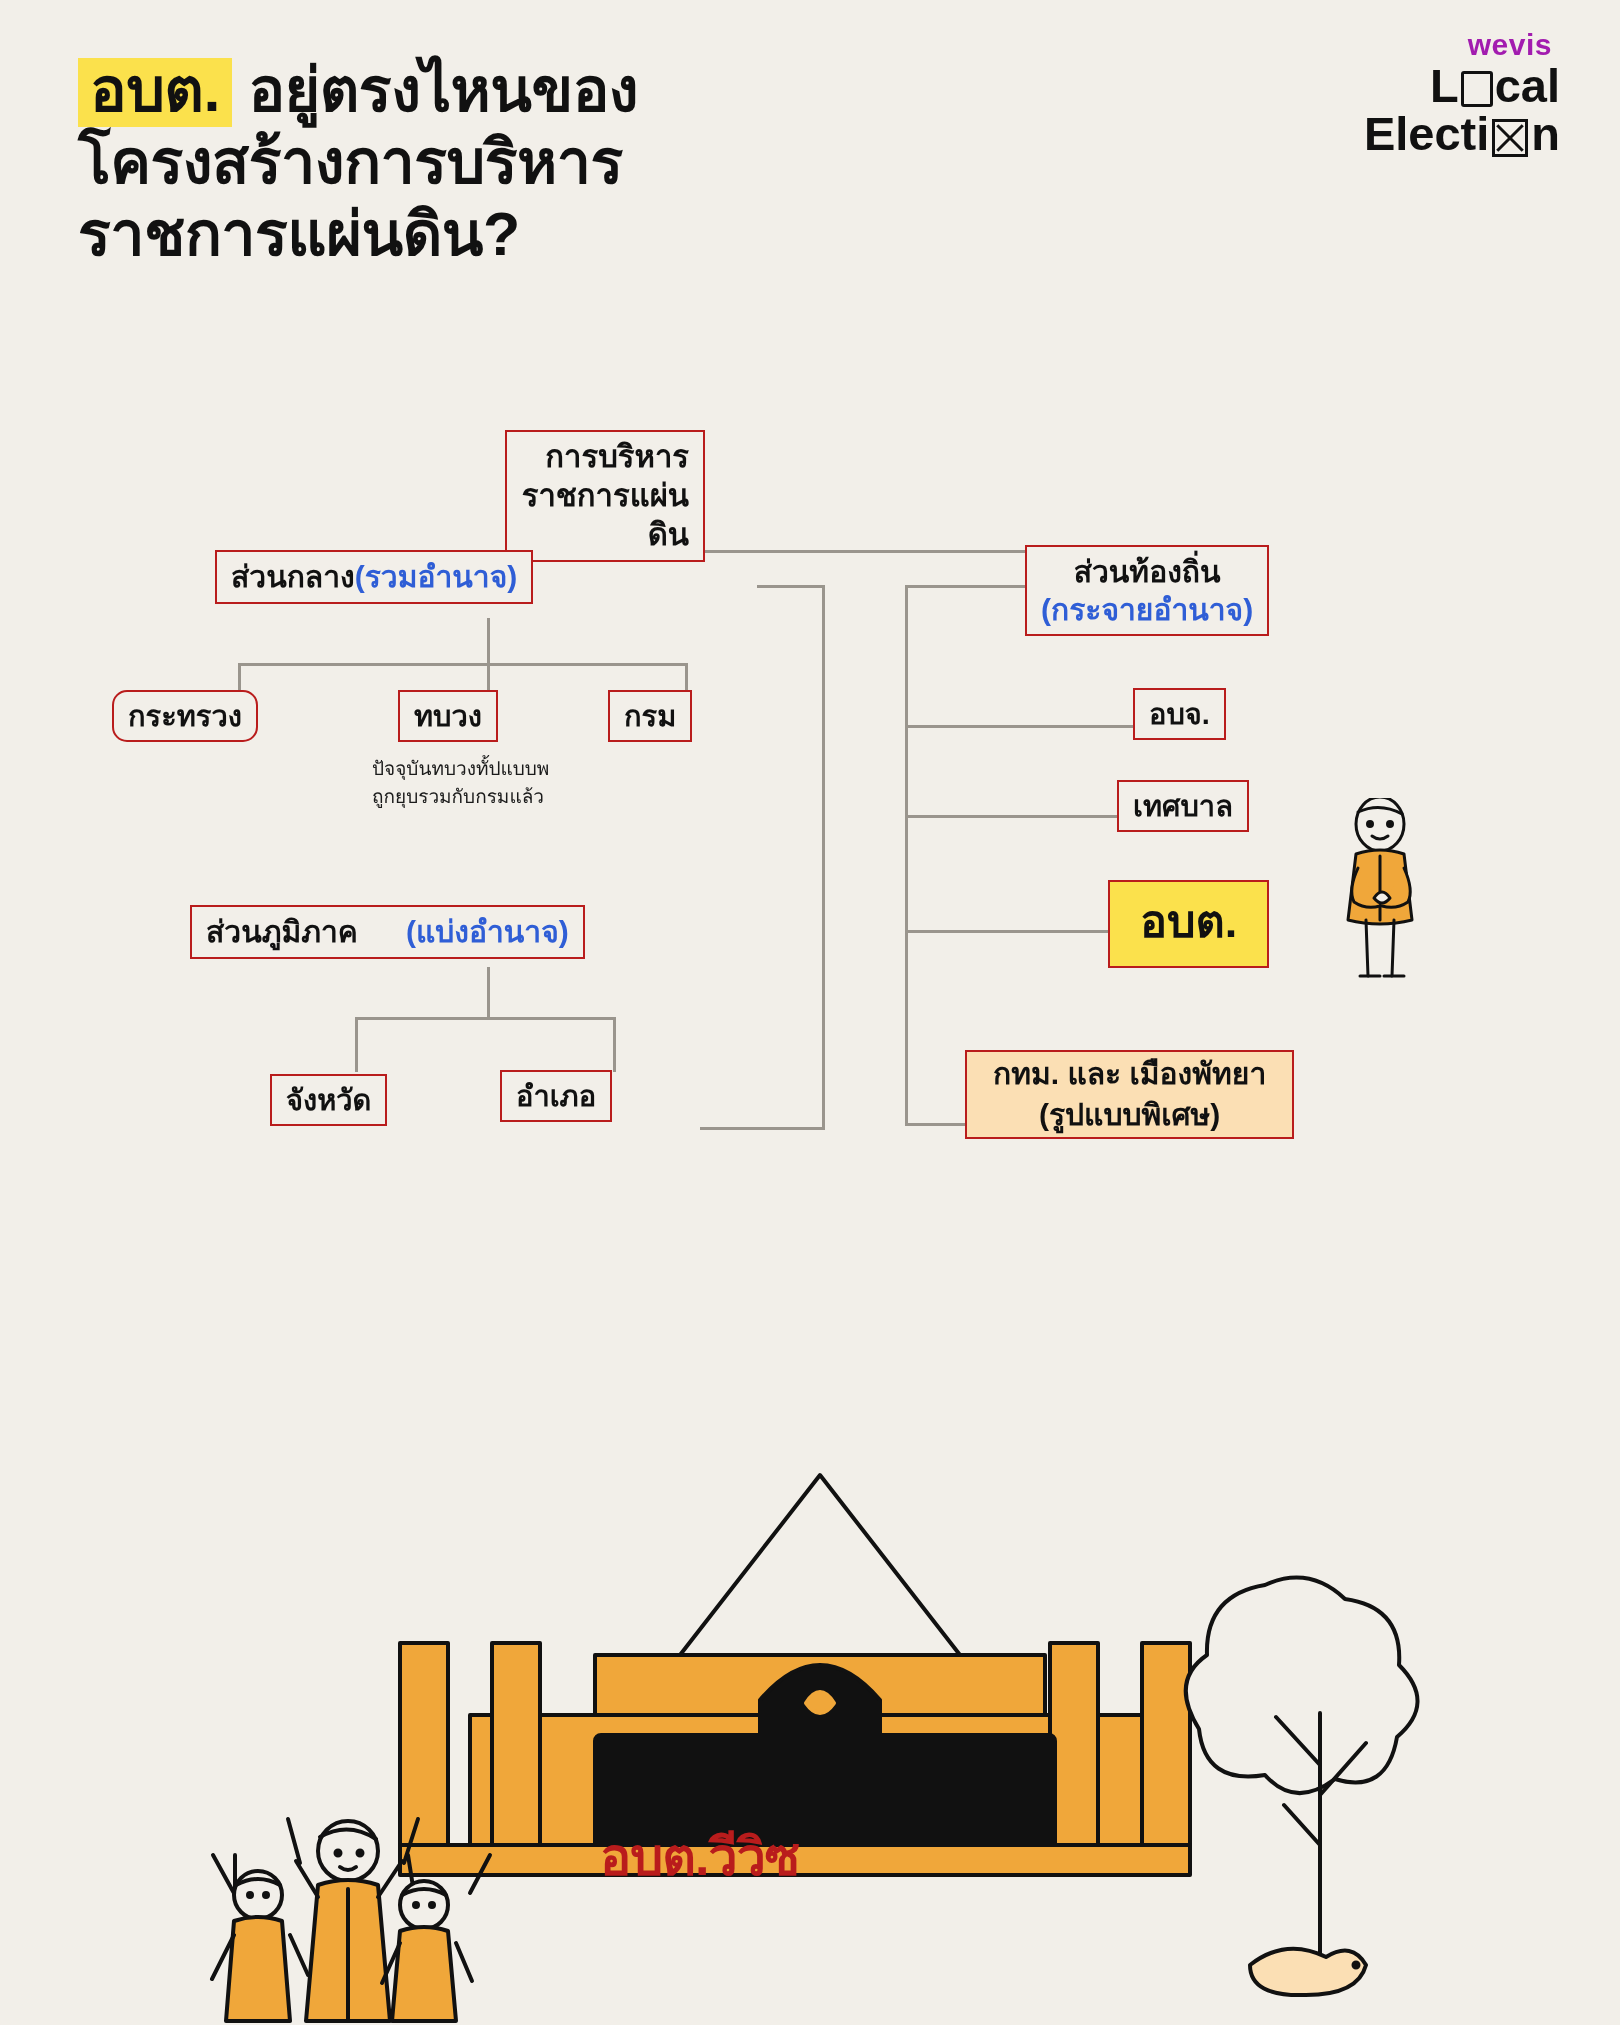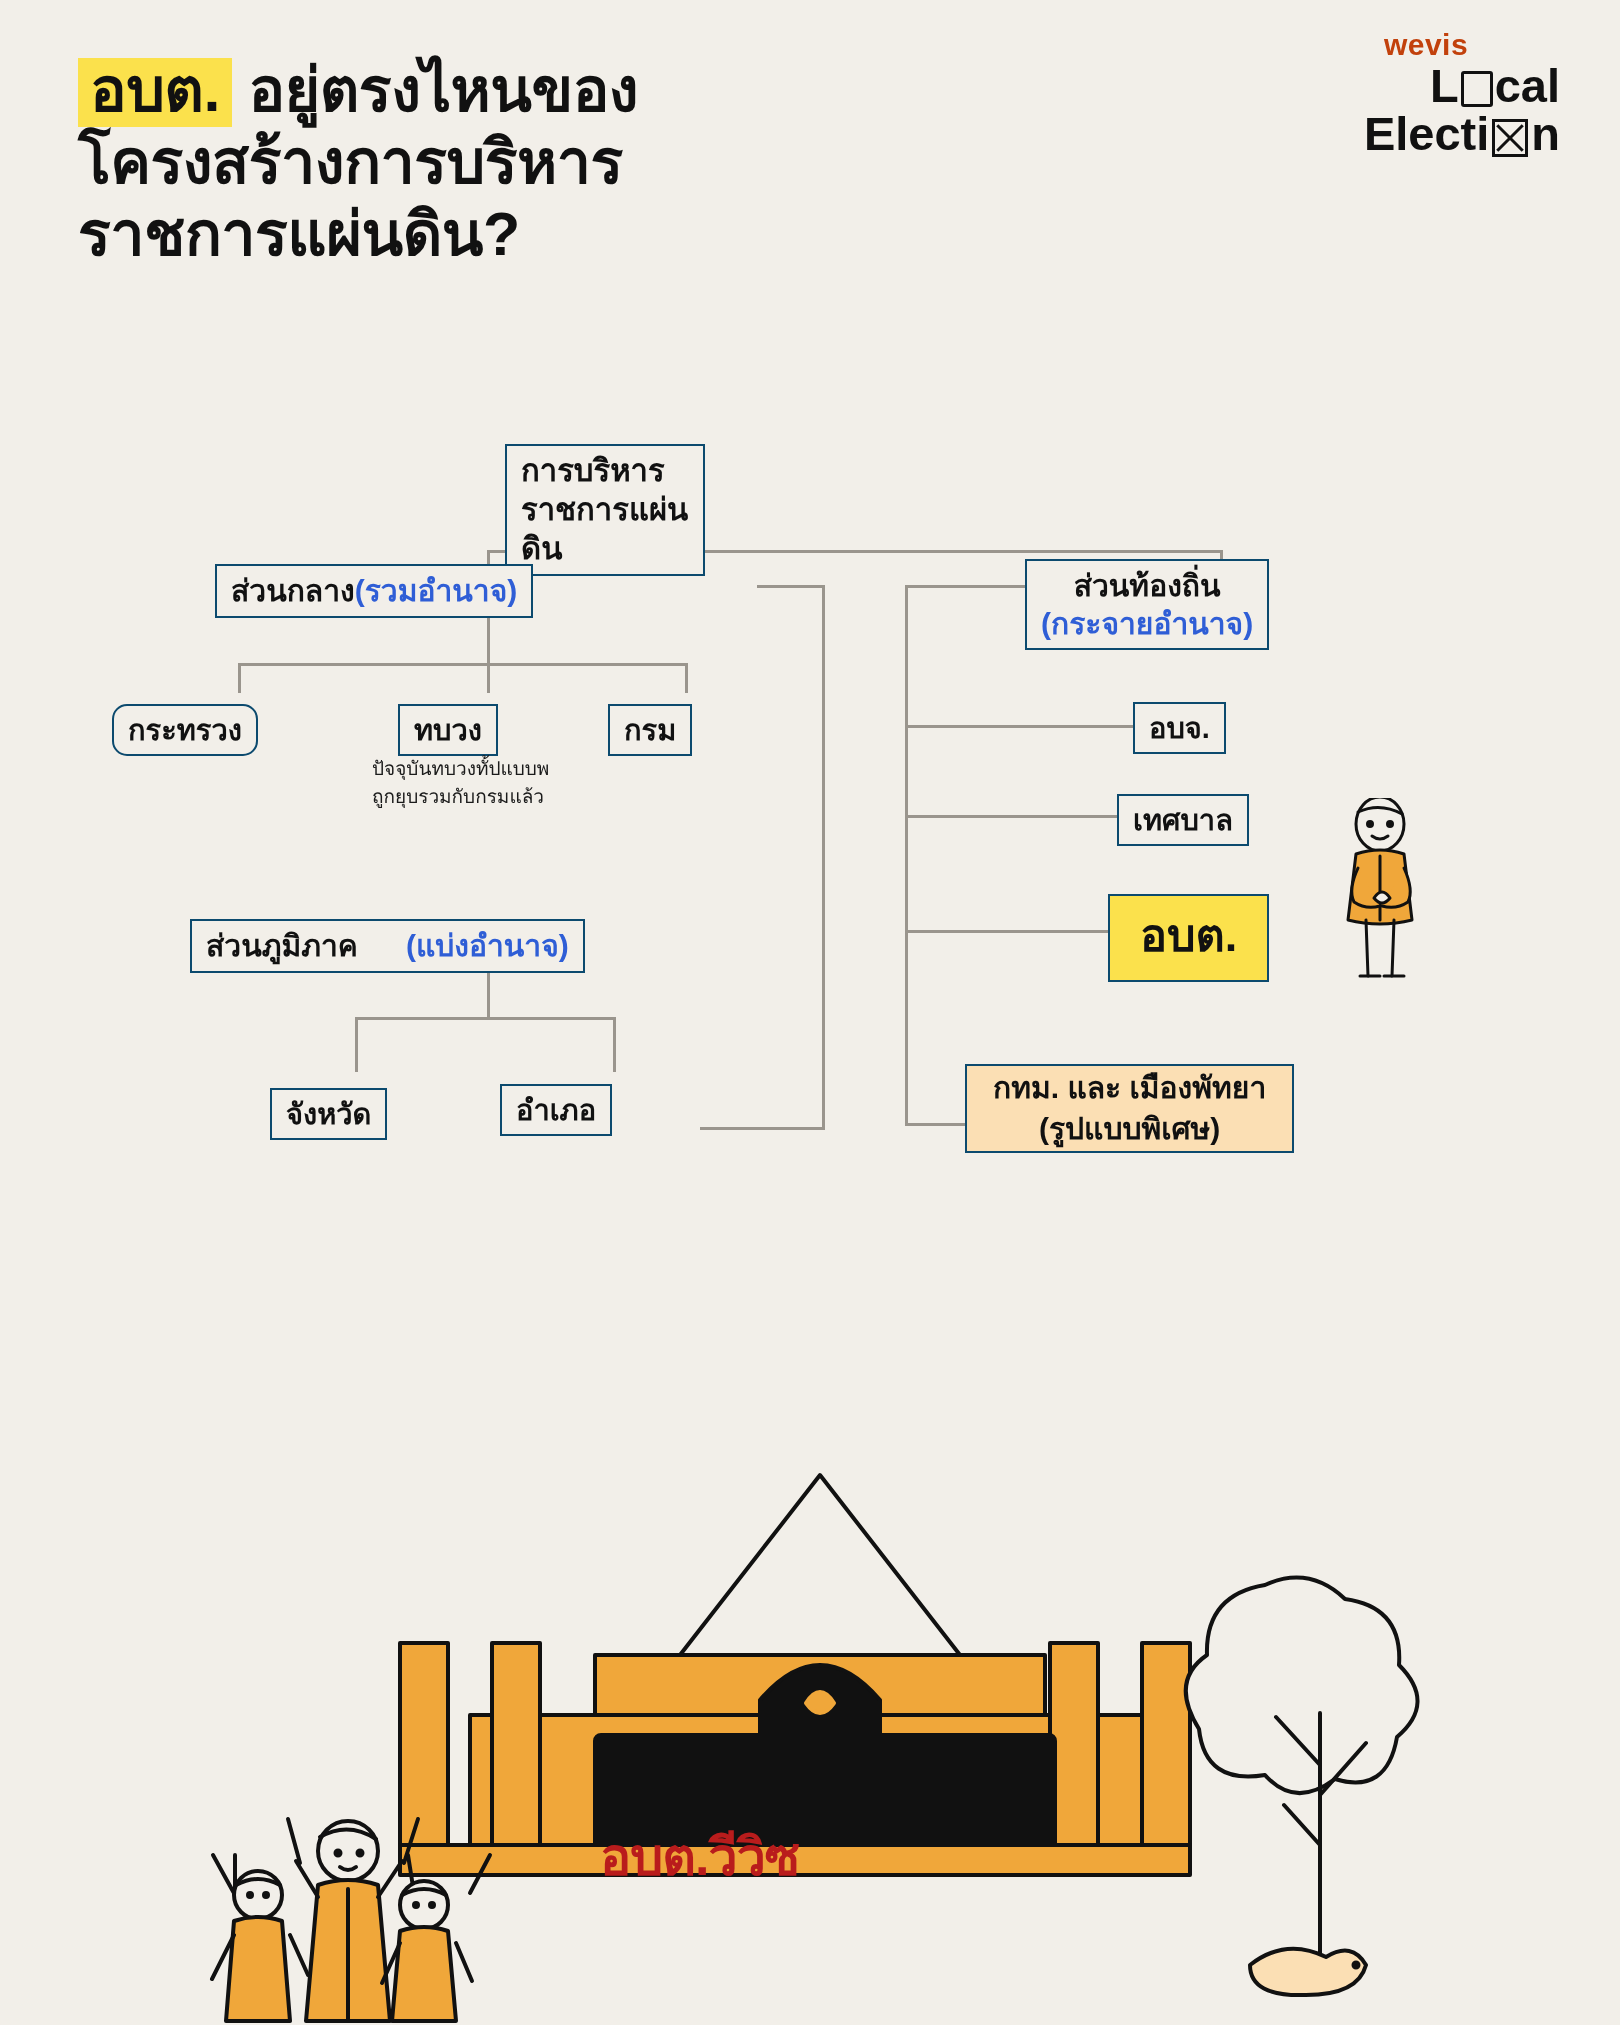--- a/index.html
+++ b/index.html
@@ -40,25 +40,25 @@
   .logo {
     position: absolute;
     top: 30px;
     right: 60px;
     width: 260px;
     text-align: right;
   }
   .logo-wevis {
     font-size: 30px;
     font-weight: bold;
-    color: #c2410c;
+    color: #a21caf;
     letter-spacing: 0.5px;
     line-height: 1;
     margin-bottom: 2px;
-    text-align: center;
+    text-align: right;
     padding-right: 8px;
   }
   .logo-local, .logo-elect {
     font-size: 47px;
     font-weight: bold;
     line-height: 1.02;
     letter-spacing: 0px;
     display: flex;
     align-items: center;
     justify-content: flex-end;
@@ -100,30 +100,29 @@
     position: absolute;
     top: 430px;
     left: 0;
     width: 1620px;
     height: 1100px;
   }
   .node {
     position: absolute;
     box-sizing: border-box;
     background: #f2efe9;
-    border: 2px solid #0c4a6e;
+    border: 2px solid #b91c1c;
     display: flex;
     align-items: center;
     justify-content: center;
-    text-align: left;
+    text-align: right;
     font-weight: bold;
     line-height: 1.25;
     padding: 6px 14px;
     z-index: 3;
-    margin-top: 14px;
   }
   .node .blue { color: #2f5ed6; }
   .line {
     position: absolute;
     background: #9a958d;
     z-index: 1;
   }
   .note {
     position: absolute;
     font-size: 19px;

